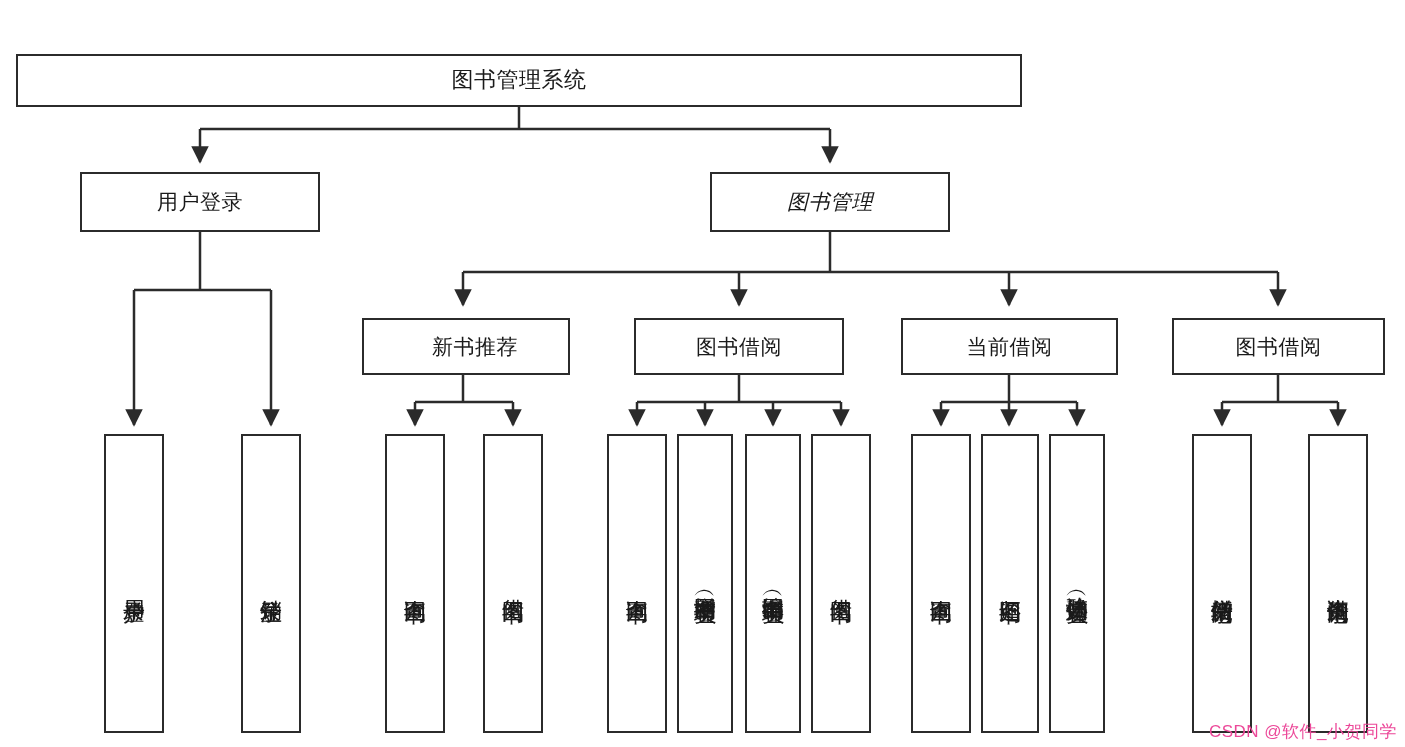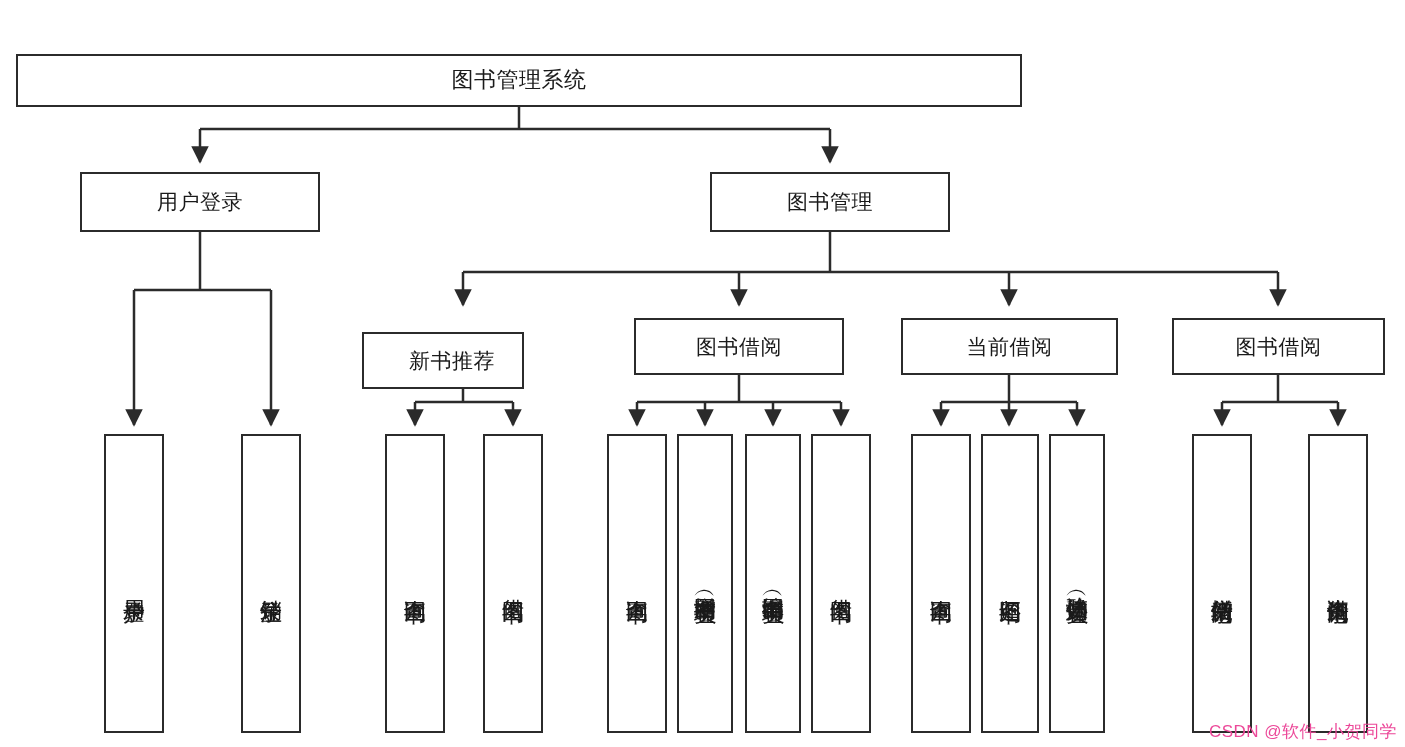--- a/index.html
+++ b/index.html
@@ -123,25 +123,25 @@
     </g>
   </svg>
 
   <div class="node horiz root" style="left:16px; top:12px; width:1006px; height:53px;margin-top:42px;">
     <span>图书管理系统</span>
   </div>
 
   <div class="node horiz" style="left:80px; top:172px; width:240px; height:60px;">
     <span>用户登录</span>
   </div>
-  <div class="node horiz" style="left:710px; top:172px; width:240px; height:60px;">
+  <div class="node horiz" style="left:710px; top:172px; width:240px; height:60px;font-style:italic;">
     <span>图书管理</span>
   </div>
 
-  <div class="node horiz" style="left:362px; top:332px; width:162px; height:57px;padding-left:18px;">
+  <div class="node horiz" style="left:362px; top:318px; width:208px; height:57px;padding-left:18px;">
     <span>新书推荐</span>
   </div>
   <div class="node horiz" style="left:634px; top:318px; width:210px; height:57px;">
     <span>图书借阅</span>
   </div>
   <div class="node horiz" style="left:901px; top:318px; width:217px; height:57px;">
     <span>当前借阅</span>
   </div>
   <div class="node horiz" style="left:1172px; top:318px; width:213px; height:57px;">
     <span>图书借阅</span>

